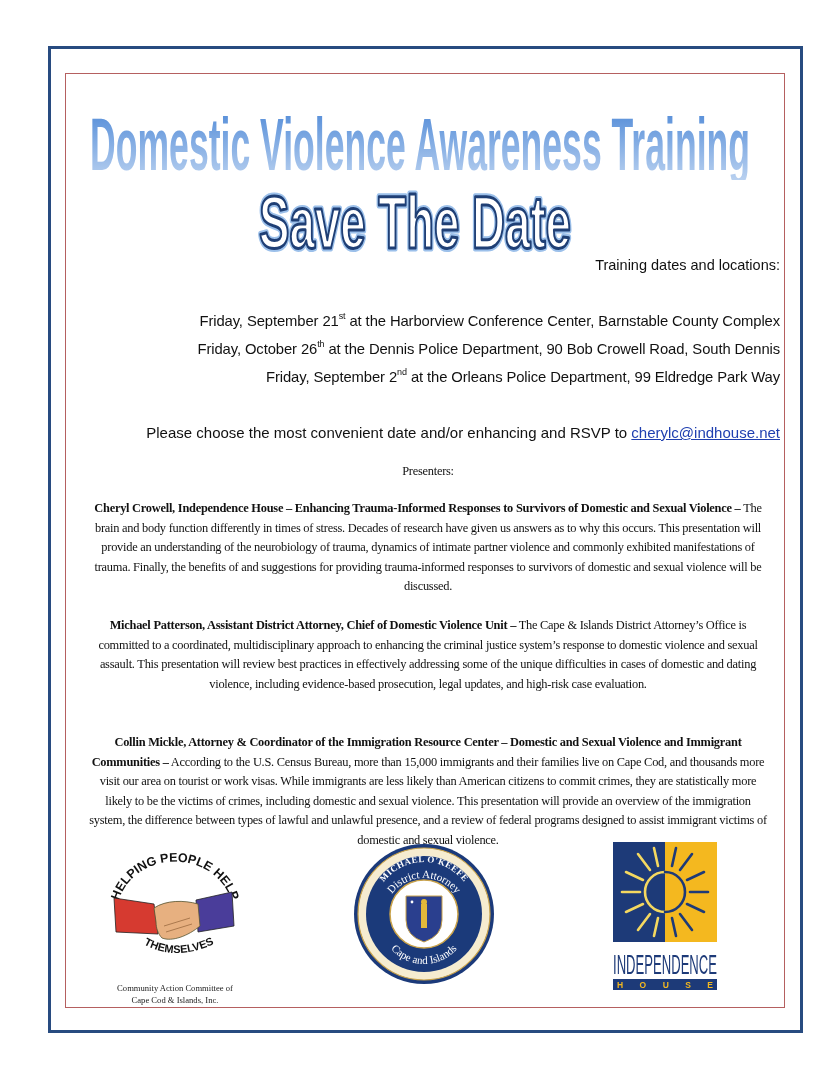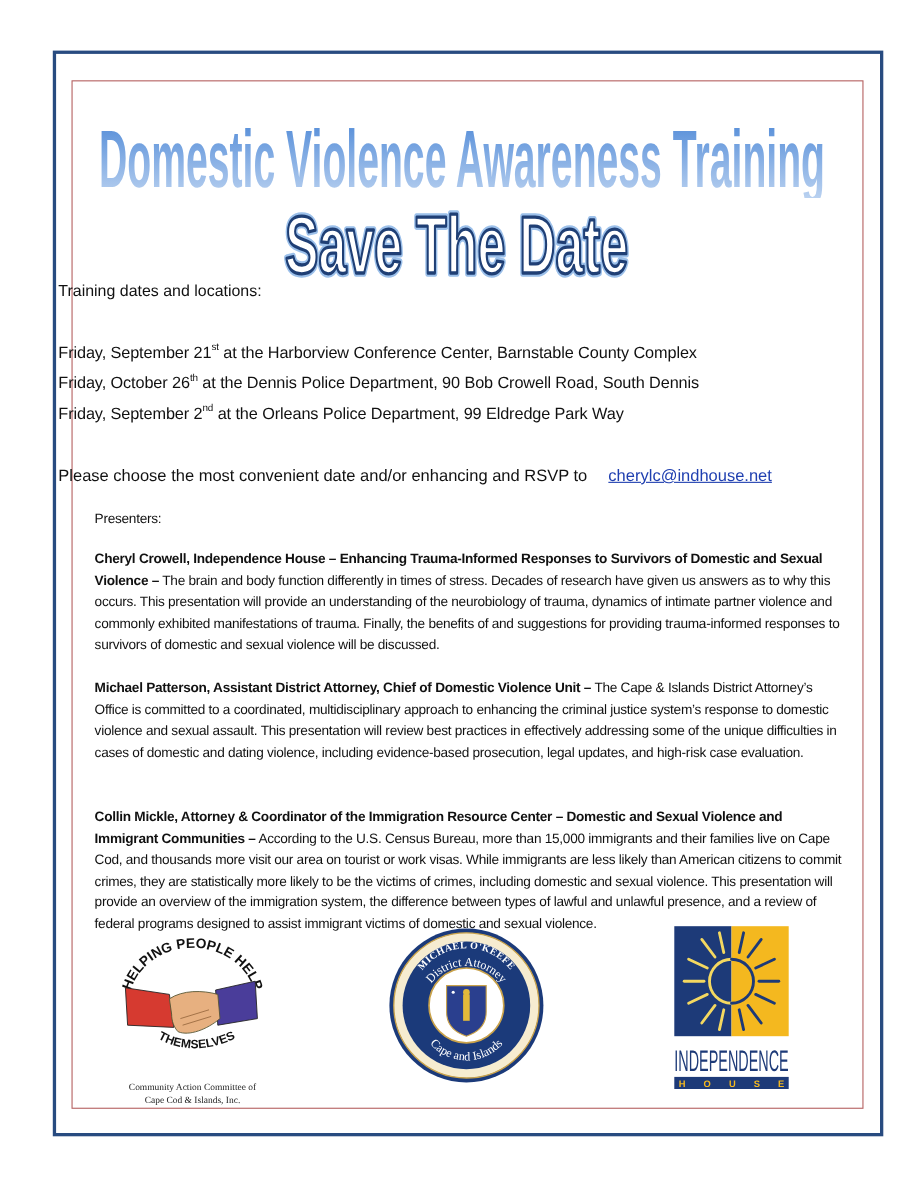--- a/index.html
+++ b/index.html
@@ -2,27 +2,27 @@
 <html><head>
 <meta charset="utf-8">
 <style>
   html, body { margin: 0; padding: 0; background: #ffffff; }
   body { width: 835px; height: 1081px; position: relative; overflow: hidden; font-family: "Liberation Sans", sans-serif; color: #111; }
   .outer-frame { position: absolute; left: 48px; top: 46px; width: 749px; height: 981px; border: 3.5px solid #284b80; }
   .inner-frame { position: absolute; left: 65px; top: 73px; width: 718px; height: 933px; border: 1px solid #b56060; }
   .title-wrap { position: absolute; left: 60px; top: 98px; width: 720px; text-align: left; }
   .title-svg { display: block; margin: 0 auto; }
   .save-svg { position: absolute; left: 250px; top: 180px; }
-  .text-center { position: absolute; left: 53px; width: 716px; text-align: left; font-family: "Liberation Sans", sans-serif; }
+  .text-center { position: absolute; left: 64px; width: 716px; text-align: right; font-family: "Liberation Sans", sans-serif; }
   .sub { top: 257px; font-size: 14.5px; }
   .date-line { font-size: 14.8px; letter-spacing: -0.1px; }
   .date-line sup { font-size: 9px; vertical-align: 7px; line-height: 0; margin-top: 38px; }
   .rsvp { top: 424px; font-size: 15px; }
-  .rsvp a { color: #1f3fb0; text-decoration: underline; margin-left: 15px; }
-  .body-text { position: absolute; left: 86px; width: 684px; font-size: 12.4px; line-height: 19.6px; letter-spacing: -0.25px; text-align: left; }
+  .rsvp a { color: #1f3fb0; text-decoration: underline; }
+  .body-text { position: absolute; left: 86px; width: 684px; font-size: 12.4px; line-height: 19.6px; letter-spacing: -0.25px; text-align: center; font-family: Liberation Serif, serif; }
   .body-text b { font-weight: bold; }
   .presenters-label { top: 462px; font-size: 12.4px; }
   .p1 { top: 499px; }
   .p2 { top: 616px; }
   .p3 { top: 733px; }
   .logo { position: absolute; }
   .logo-caac { left: 100px; top: 842px; width: 150px; height: 155px; }
   .logo-da { left: 350px; top: 838px; width: 148px; height: 150px; }
   .logo-ih { left: 610px; top: 840px; width: 110px; height: 155px; }
   .caac-caption { position: absolute; left: 0; top: 140px; width: 150px; text-align: center; font-family: "Liberation Serif", serif; font-size: 8.6px; line-height: 12px; color: #222; }

